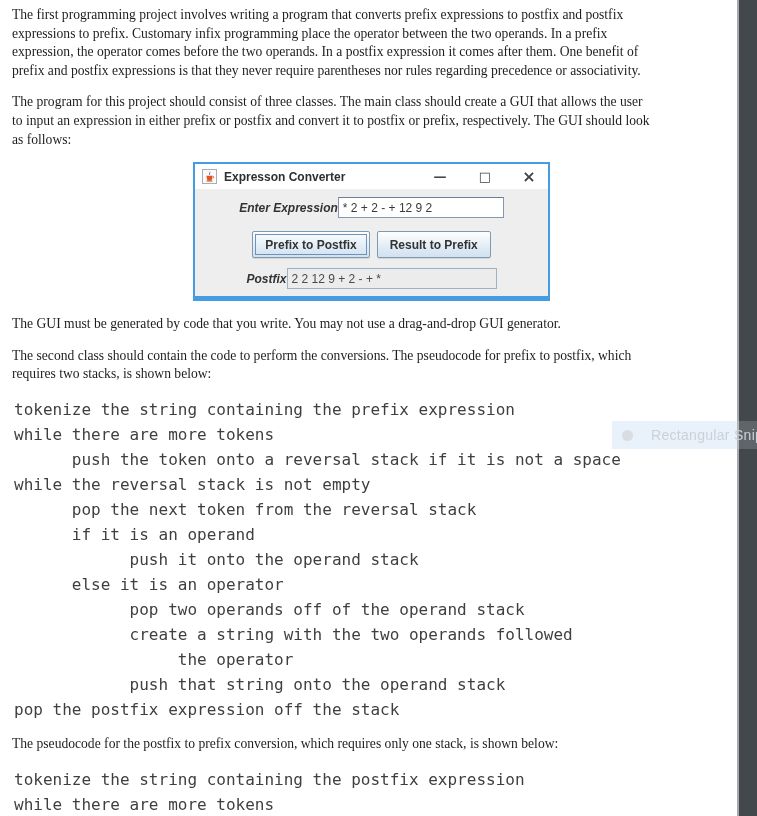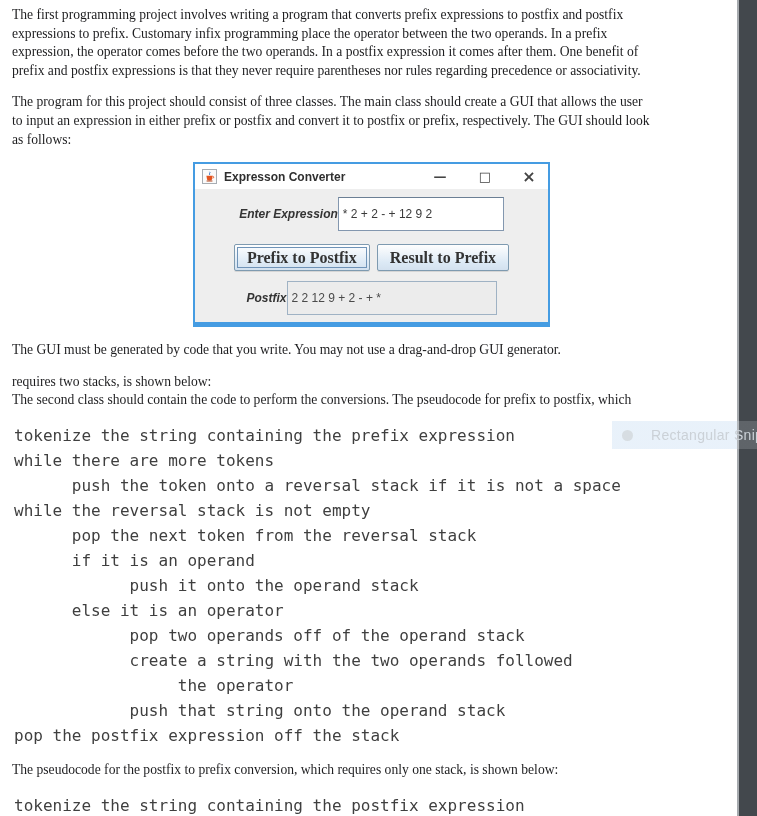--- a/index.html
+++ b/index.html
@@ -33,30 +33,30 @@
   }
   .jttl { font-size:12px; color:#2f2f2f; margin-left:7px; flex:1; white-space:nowrap; }
   .ctrl { width:30px; text-align:center; color:#444; cursor:default; font-family:"DejaVu Sans", sans-serif; }
   .ctrl.min  { font-size:13px; margin-right:15px; }
   .ctrl.max  { font-size:13px; margin-right:14px; }
   .ctrl.cls  { font-size:16px; }
   .jpanel { background:#eeeeee; padding:8px 0 7px; }
   .jrow { display:flex; justify-content:center; align-items:center; }
   .jlabel { font-weight:bold; font-size:12px; color:#333333; white-space:nowrap;font-style:italic; }
   .jfield {
-    box-sizing:border-box; height:21px; padding:16px 4px;
+    box-sizing:border-box; height:21px; padding:3px 4px;
     background:#ffffff; border:1px solid #8397af; border-top-color:#6b7f94;
     font-size:12px; color:#3a3a3a; display:flex; align-items:center; white-space:nowrap;
   }
   .jfield.enter { width:166px; }
   .jfield.result { width:210px; background:#ececec; border-color:#9fb2c4; color:#4a4a4a; }
   .btn-row { margin-top:13px; }
   .jbtn {
     height:27px; padding:0 12px; margin:0 3.5px;
-    font-family:Liberation Serif, serif; font-weight:bold; font-size:16px; color:#333;
+    font-family:Liberation Sans, sans-serif; font-weight:bold; font-size:12px; color:#333;
     background:linear-gradient(#fefefe, #dce9f5 70%, #d3e1ef);
     border:1px solid #7e9ab0; border-radius:2px; box-shadow:0 1px 0 rgba(0,0,0,0.10);
     cursor:pointer; white-space:nowrap;
   }
   .jbtn.focused { outline:1px solid #6f93b8; outline-offset:-4px; }
   .result-row { margin-top:10px; }
   
   .snip-tip {
     position:absolute; left:612px; top:421px; width:145px; height:28px; z-index:2;
     display:flex; align-items:center;
@@ -115,22 +115,22 @@
         <span class="jfield result">2 2 12 9 + 2 - + *</span>
       </div>
     </div>
   </div>
 
   <div class="para">
     <div class="tline">The GUI must be generated by code that you write. You may not use a drag-and-drop GUI generator.</div>
   </div>
 
   <div class="para">
+    <div class="tline">The second class should contain the code to perform the conversions. The pseudocode for prefix to postfix, which</div>
     <div class="tline">requires two stacks, is shown below:</div>
-    <div class="tline">The second class should contain the code to perform the conversions. The pseudocode for prefix to postfix, which</div>
   </div>
 
   <pre class="code">tokenize the string containing the prefix expression
 while there are more tokens
       push the token onto a reversal stack if it is not a space
 while the reversal stack is not empty
       pop the next token from the reversal stack
       if it is an operand
             push it onto the operand stack
       else it is an operator

